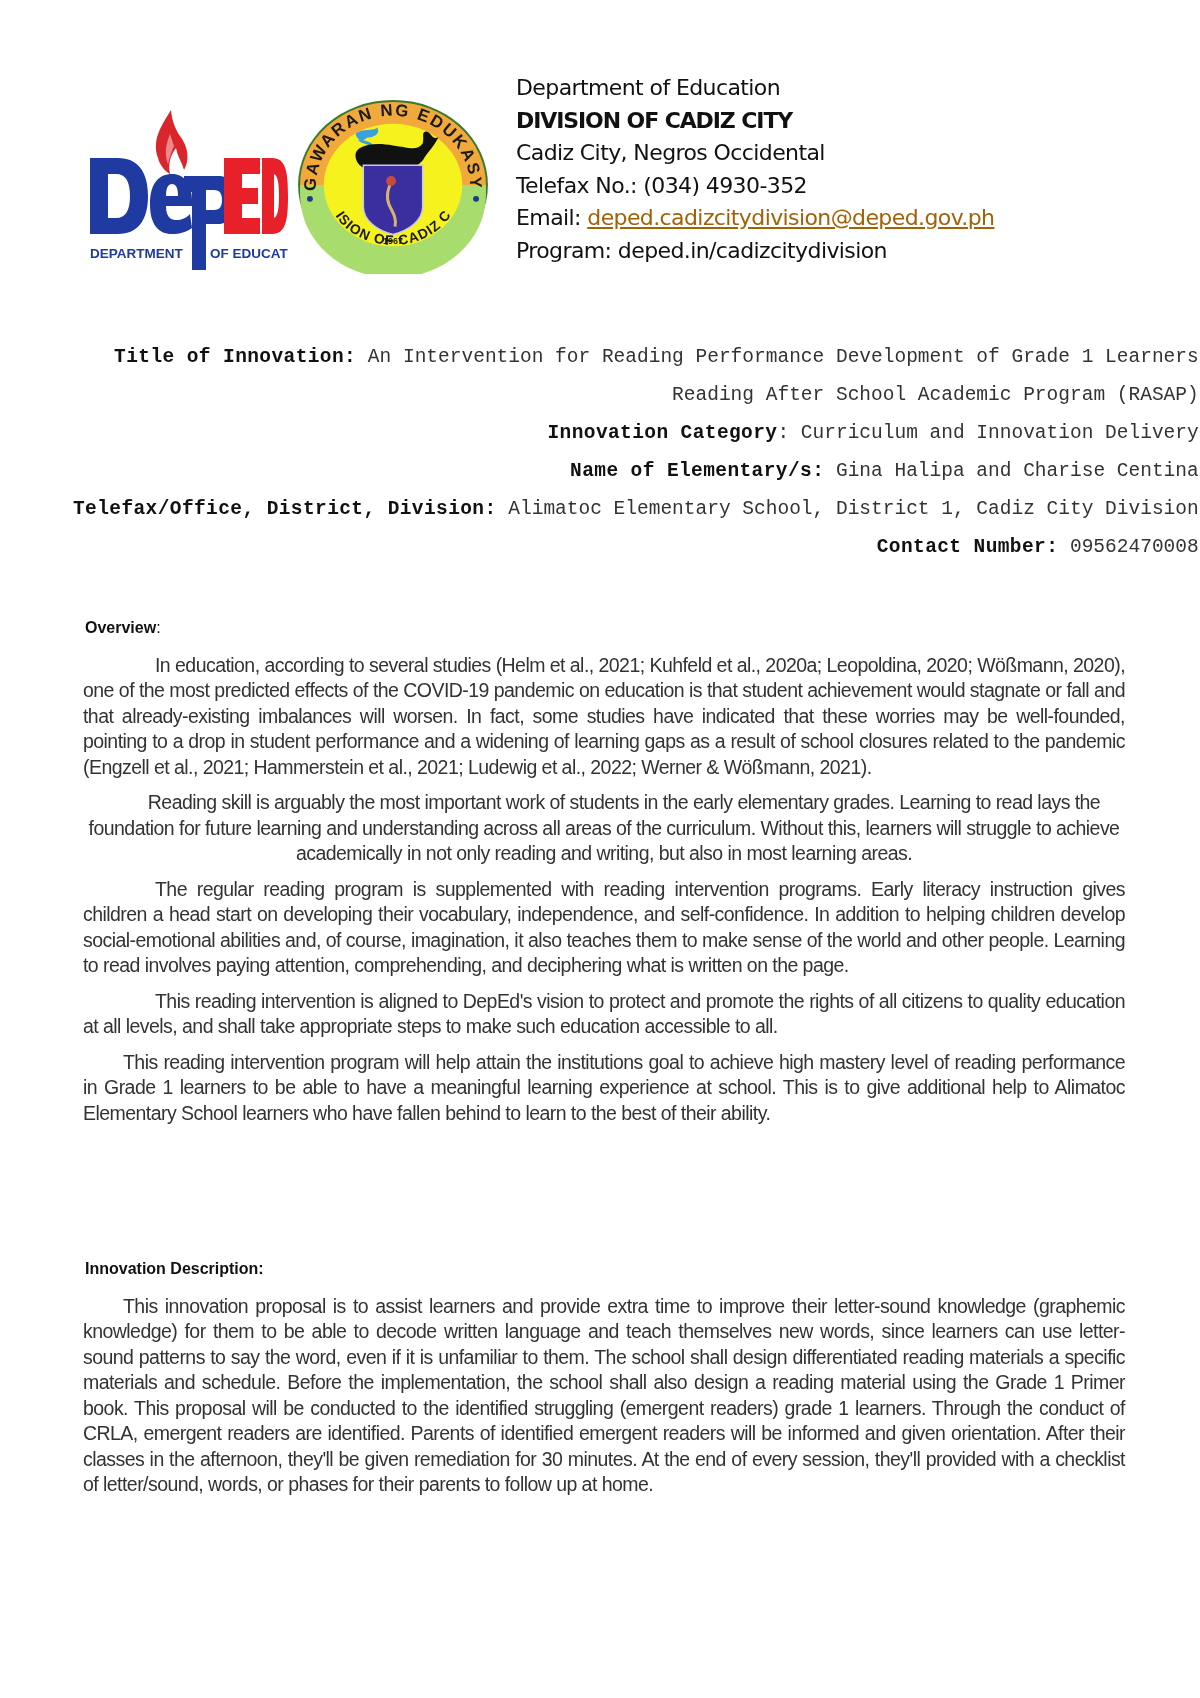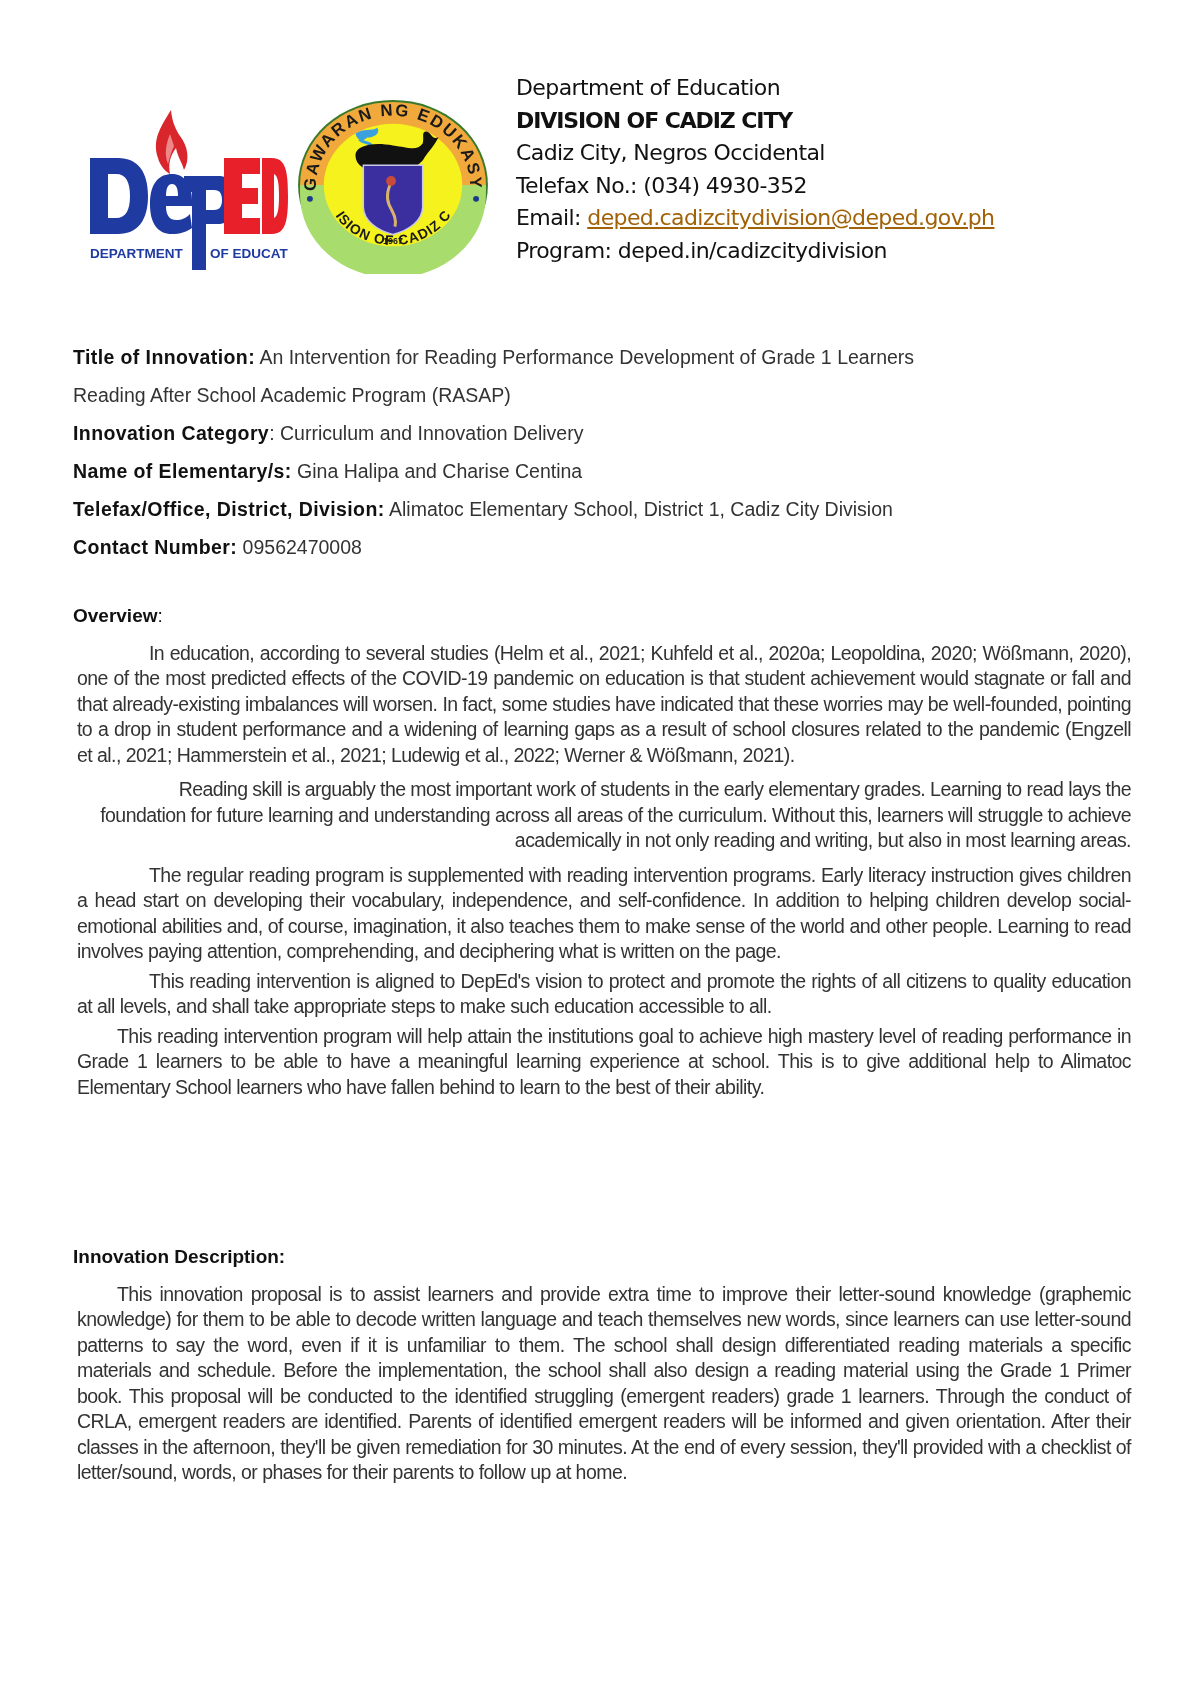--- a/index.html
+++ b/index.html
@@ -50,52 +50,53 @@
     .org-block .bold { font-weight: bold; letter-spacing: -1.1px; }
     .org-block a {
       color: #a16207;
       text-decoration: underline;
     }
 
     
     .fields {
       position: absolute;
       left: 73px; top: 338px;
-      font-family: Liberation Sans, sans-serif;
+      font-family: Liberation Mono, monospace;
       font-size: 19.5px;
       line-height: 38px;
       color: #333333;
+      text-align: right;
     }
     .fields div { white-space: nowrap; }
     .fields .lbl {
       font-weight: bold;
       color: #111111;
       letter-spacing: 0.4px;
     }
 
     
     .section {
       position: absolute;
       left: 73px;
       width: 1062px;
       font-family: "Liberation Sans", sans-serif;
       font-size: 19.5px;
       line-height: 25.5px;
       color: #333333;
     }
     .section h2 {
-      margin: 0;
-      font-size: 19px;
+      margin: 12px;
+      font-size: 16px;
       font-weight: bold;
       color: #111111;
       line-height: 25.5px;
     }
     .section h2 .plain { font-weight: normal; }
     .section p {
-      margin: 4px;
+      margin: 10px;
       text-align: justify;
       letter-spacing: -0.55px;
     }
     .indent-lg { text-indent: 72px; }
     .indent-sm { text-indent: 40px; }
     .gap-sm { margin-top: 9px !important; }
 
     #overview { top: 603px; }
     #description { top: 1244px; }
   </style>
@@ -190,21 +191,21 @@
     </div>
     <div>
       <span class="lbl">Contact Number:</span>
       <span>09562470008</span>
     </div>
   </div>
 
   <div class="section" id="overview">
     <h2><span>Overview</span><span class="plain">:</span></h2>
     <p class="indent-lg" style="margin-top:12px;">In education, according to several studies (Helm et al., 2021; Kuhfeld et al., 2020a; Leopoldina, 2020; Wößmann, 2020), one of the most predicted effects of the COVID-19 pandemic on education is that student achievement would stagnate or fall and that already-existing imbalances will worsen. In fact, some studies have indicated that these worries may be well-founded, pointing to a drop in student performance and a widening of learning gaps as a result of school closures related to the pandemic (Engzell et al., 2021; Hammerstein et al., 2021; Ludewig et al., 2022; Werner &amp; Wößmann, 2021).</p>
-    <p class="indent-sm gap-sm" style="text-align:right;">Reading skill is arguably the most important work of students in the early elementary grades. Learning to read lays the foundation for future learning and understanding across all areas of the curriculum. Without this, learners will struggle to achieve academically in not only reading and writing, but also in most learning areas.</p>
+    <p class="indent-sm gap-sm" style="text-align:center;">Reading skill is arguably the most important work of students in the early elementary grades. Learning to read lays the foundation for future learning and understanding across all areas of the curriculum. Without this, learners will struggle to achieve academically in not only reading and writing, but also in most learning areas.</p>
     <p class="indent-lg gap-sm">The regular reading program is supplemented with reading intervention programs. Early literacy instruction gives children a head start on developing their vocabulary, independence, and self-confidence. In addition to helping children develop social-emotional abilities and, of course, imagination, it also teaches them to make sense of the world and other people. Learning to read involves paying attention, comprehending, and deciphering what is written on the page.</p>
     <p class="indent-lg">This reading intervention is aligned to DepEd's vision to protect and promote the rights of all citizens to quality education at all levels, and shall take appropriate steps to make such education accessible to all.</p>
     <p class="indent-sm">This reading intervention program will help attain the institutions goal to achieve high mastery level of reading performance in Grade 1 learners to be able to have a meaningful learning experience at school. This is to give additional help to Alimatoc Elementary School learners who have fallen behind to learn to the best of their ability.</p>
   </div>
 
   <div class="section" id="description">
     <h2>Innovation Description:</h2>
     <p class="indent-sm" style="margin-top:12px;">This innovation proposal is to assist learners and provide extra time to improve their letter-sound knowledge (graphemic knowledge) for them to be able to decode written language and teach themselves new words, since learners can use letter-sound patterns to say the word, even if it is unfamiliar to them. The school shall design differentiated reading materials a specific materials and schedule. Before the implementation, the school shall also design a reading material using the Grade 1 Primer book. This proposal will be conducted to the identified struggling (emergent readers) grade 1 learners. Through the conduct of CRLA, emergent readers are identified. Parents of identified emergent readers will be informed and given orientation. After their classes in the afternoon, they'll be given remediation for 30 minutes. At the end of every session, they'll provided with a checklist of letter/sound, words, or phases for their parents to follow up at home.</p>
   </div>
 

